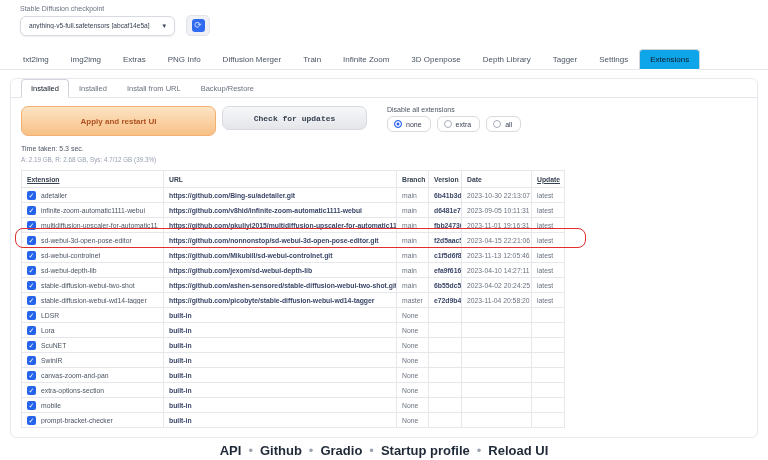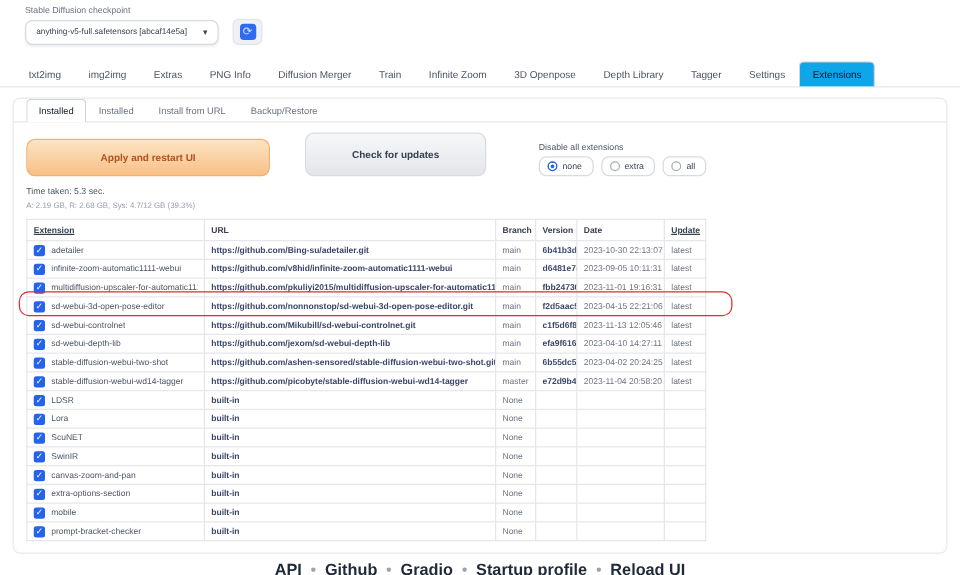--- a/index.html
+++ b/index.html
@@ -32,28 +32,28 @@
   .panel { margin:8px 10px 0 10px; border:1px solid #e7e9ee; border-radius:6px;
     padding:0 10px 9px 10px; position:relative; }
   .sub-tabs { display:flex; align-items:flex-end; border-bottom:1px solid #e5e7eb;
     margin:0 -10px; padding-left:10px; }
   .sub-tab { font-size:7.5px; color:#6b7280; padding:4px 9px; margin-bottom:-1px;
     border:1px solid transparent; white-space:nowrap; cursor:pointer; }
   .sub-tab.active { color:#111827; font-weight:normal; background:#fff;
     border:1px solid #d1d5db; border-bottom-color:#fff; border-radius:4px 4px 0 0; }
 
   
-  .actions-row { display:flex; align-items:flex-end; gap:28px; margin-top:8px; }
+  .actions-row { display:flex; align-items:flex-start; gap:6px; margin-top:8px; }
   .btn-orange { width:195px; height:30px; border:1px solid #f3b071; border-radius:7px;
     background:linear-gradient(180deg,#fce7cb,#f9c econ); cursor:pointer; }
   .btn-orange { background:linear-gradient(180deg,#fce4c4,#f8c086); color:#b0511f;
     font-size:8px; font-weight:bold; font-family:"Liberation Sans",sans-serif; }
-  .btn-gray { width:145px; height:35px; border:1px solid #d8dbe0; border-radius:7px;
+  .btn-gray { width:145px; height:24px; border:1px solid #d8dbe0; border-radius:7px;
     background:linear-gradient(180deg,#f6f7f9,#e4e6ea); color:#374151;
-    font-size:8px; font-weight:bold; cursor:pointer; font-family:Liberation Sans, sans-serif; }
+    font-size:8px; font-weight:bold; cursor:pointer; font-family:Liberation Mono, monospace; }
   .disable-group { margin-left:14px; }
   .disable-label { font-size:7px; color:#4b5563; margin-bottom:3px; }
   .radio-row { display:flex; gap:6px; }
   .radio-pill { display:flex; align-items:center; gap:4px; border:1px solid #d8dbe0;
     border-radius:6px; background:#fff; padding:3px 8px 3px 6px; cursor:pointer; }
   .radio-dot { width:8px; height:8px; border-radius:50%; border:1px solid #a8adb7; background:#fff; }
   .radio-dot.selected { border:1px solid #2563eb; background:#2563eb;
     box-shadow: inset 0 0 0 1.5px #fff; }
   .radio-text { font-size:7px; color:#374151; }
 

